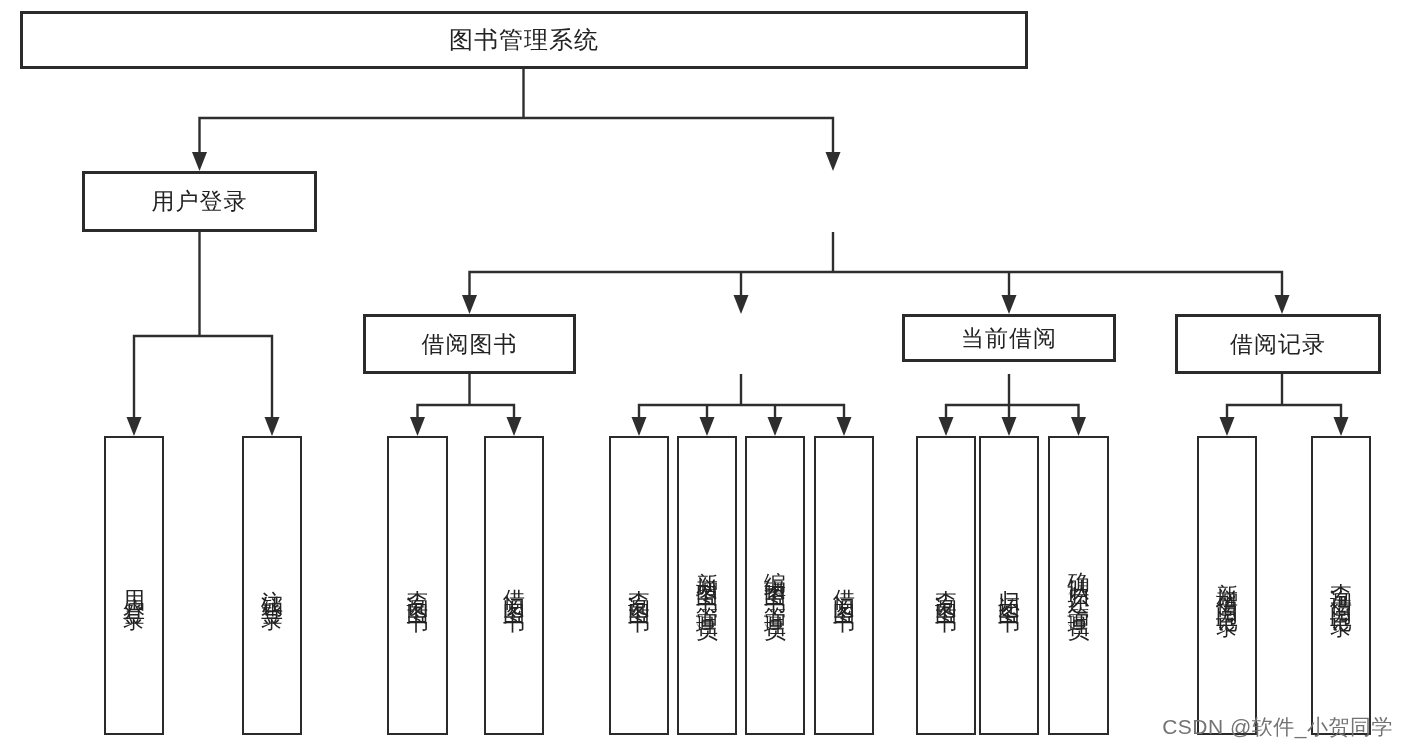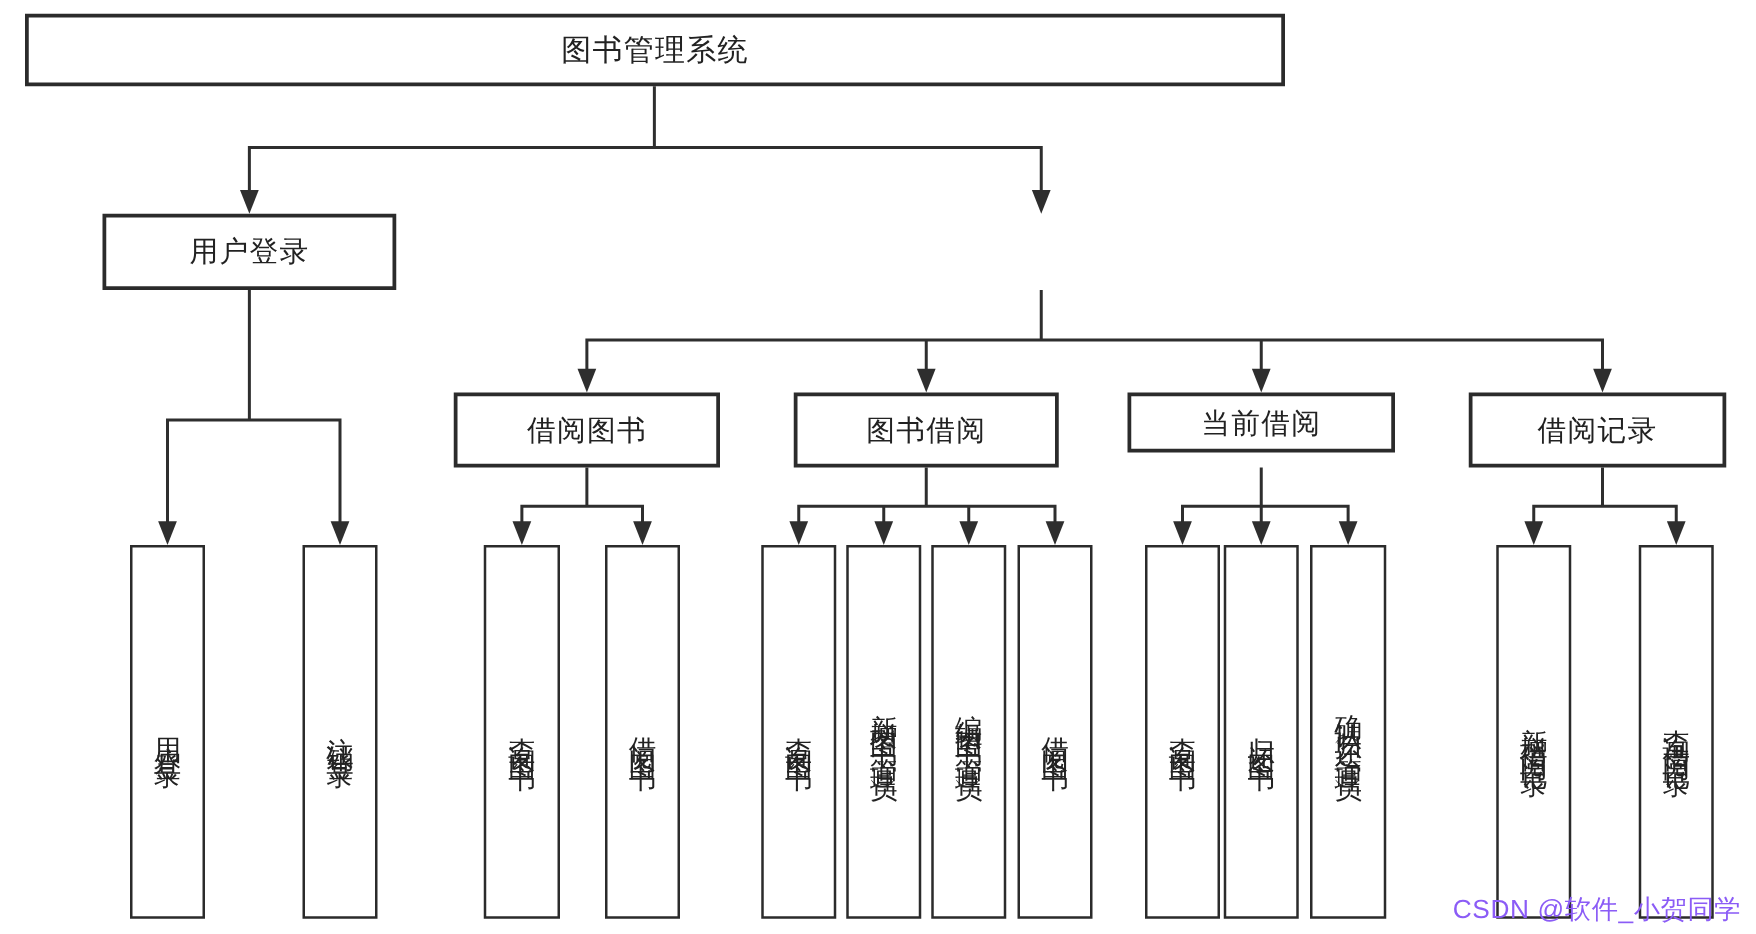--- a/index.html
+++ b/index.html
@@ -13,21 +13,21 @@
     box-sizing:border-box;display:flex;align-items:center;justify-content:center;
     color:#222222;z-index:1;
   }
   .box.h{font-size:23px;letter-spacing:1px;white-space:nowrap;text-align:right;}
   .box.v{
     border-width:2px;writing-mode:vertical-rl;text-orientation:mixed;
     font-size:22px;letter-spacing:7px;line-height:1;
   }
   #watermark{
     position:absolute;right:12px;bottom:6px;z-index:3;
-    color:#8b5cf6;font-size:21px;letter-spacing:0.5px;white-space:nowrap;
+    color:#737373;font-size:21px;letter-spacing:0.5px;white-space:nowrap;
   }
 </style>
 </head>
 <body>
 
 <div id="stage">
 
   <svg id="connectors" width="1405" height="747" viewBox="0 0 1405 747">
     <g stroke="#2e2e2e" stroke-width="2.4" fill="none">
 
@@ -84,23 +84,20 @@
     <span>图书管理系统</span>
   </div>
 
   <div class="box h" style="left:82px;top:171px;width:235px;height:61px">
     <span>用户登录</span>
   </div>
 
   <div class="box h" style="left:363px;top:314px;width:213px;height:60px">
     <span>借阅图书</span>
   </div>
-  <div class="box h" style="left:635px;top:314px;width:212px;height:60px">
-    <span>图书借阅</span>
-  </div>
   <div class="box h" style="left:902px;top:314px;width:214px;height:48px">
     <span>当前借阅</span>
   </div>
   <div class="box h" style="left:1175px;top:314px;width:206px;height:60px">
     <span>借阅记录</span>
   </div>
 
   <div class="box v" style="left:104px;top:436px;width:60px;height:299px">
     <span>用户登录</span>
   </div>

